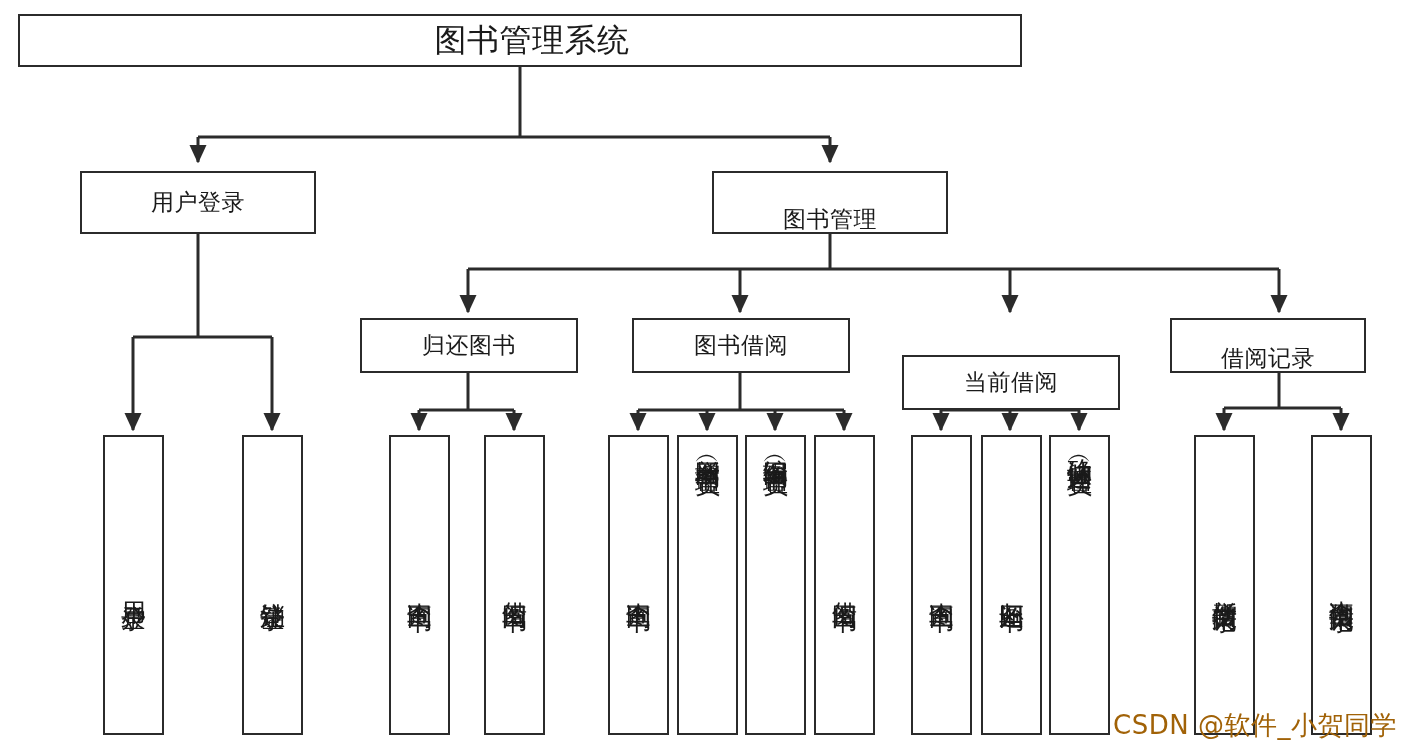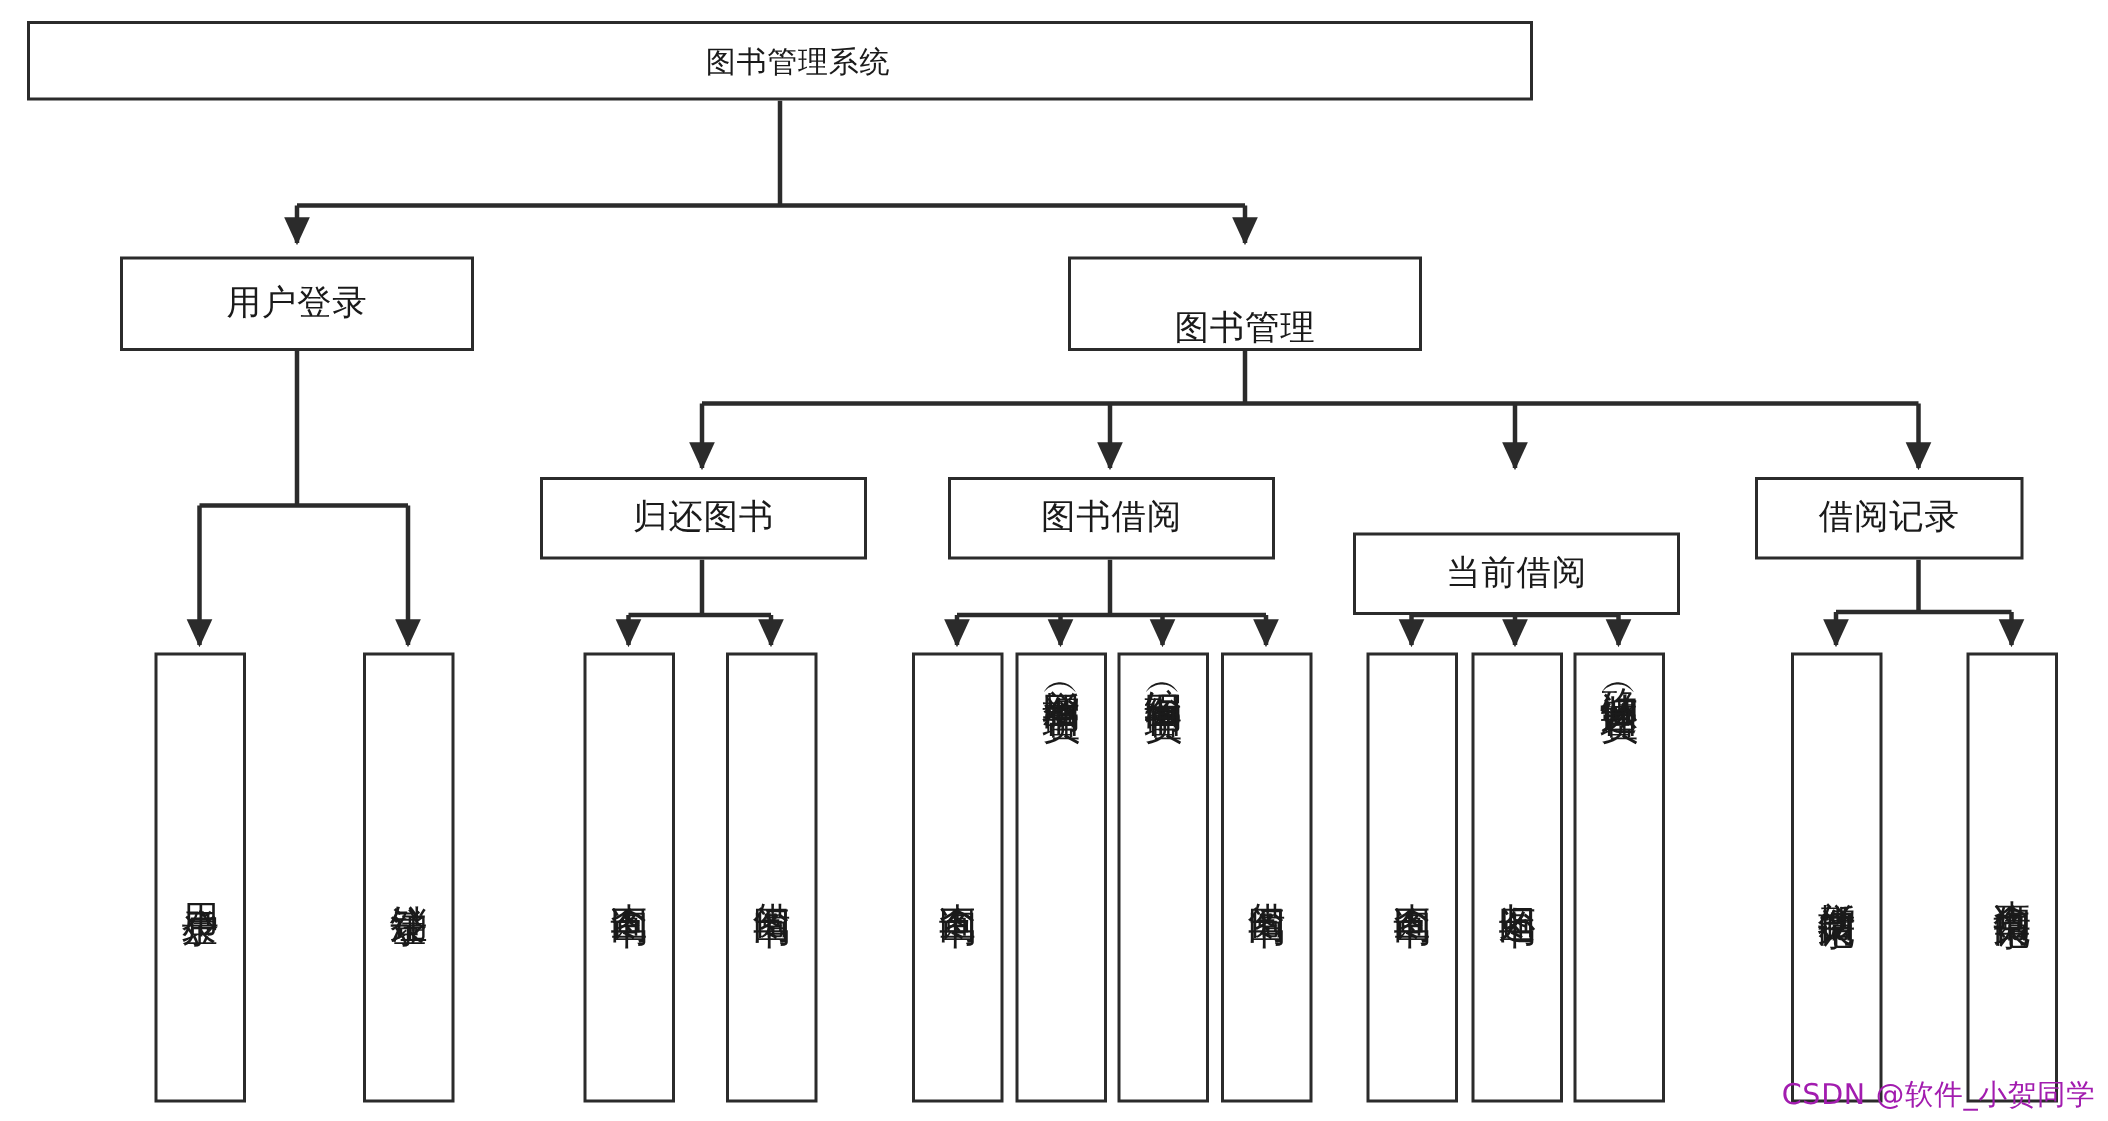--- a/index.html
+++ b/index.html
@@ -33,21 +33,21 @@
     align-items: center;
     justify-content: center;
     color: #1a1a1a;
   }
   .node.h {
     font-size: 23px;
     line-height: 1.1;
     letter-spacing: 0.5px;
   }
   .node.root {
-    font-size: 20px;
+    font-size: 32px;
     padding-left: 24px;
   }
   .node.v {
     align-items: flex-start;
     justify-content: center;
     padding-top: 2px;
     overflow: hidden;
   }
   .vtext {
     writing-mode: vertical-rl;
@@ -65,22 +65,22 @@
     align-items: center;
     justify-content: center;
   }
   .vwrap.top {
     align-items: flex-start;
   }
   .watermark {
     position: absolute;
     right: 8px;
     bottom: 4px;
-    font-size: 19px;
-    color: #a21caf;
+    font-size: 26px;
+    color: #a16207;
     white-space: nowrap;
     letter-spacing: 0.5px;
   }
 </style>
 </head>
 <body>
 
 <div id="stage">
 
   <svg class="wires" viewBox="0 0 1405 747" xmlns="http://www.w3.org/2000/svg">
@@ -150,21 +150,21 @@
   </div>
 
   <div class="node h" style="left:632px; top:318px; width:218px; height:55px;">
     <span>图书借阅</span>
   </div>
 
   <div class="node h" style="left:902px; top:318px; width:218px; height:55px;margin-top:37px;">
     <span>当前借阅</span>
   </div>
 
-  <div class="node h" style="left:1170px; top:318px; width:179px; height:55px;">
+  <div class="node h" style="left:1170px; top:318px; width:196px; height:55px;align-items:flex-end;">
     <span>借阅记录</span>
   </div>
 
   <div class="node v" style="left:103px; top:435px; width:61px; height:300px;">
     <div class="vwrap">
       <span class="vtext">用户登录</span>
     </div>
   </div>
 
   <div class="node v" style="left:242px; top:435px; width:61px; height:300px;">

